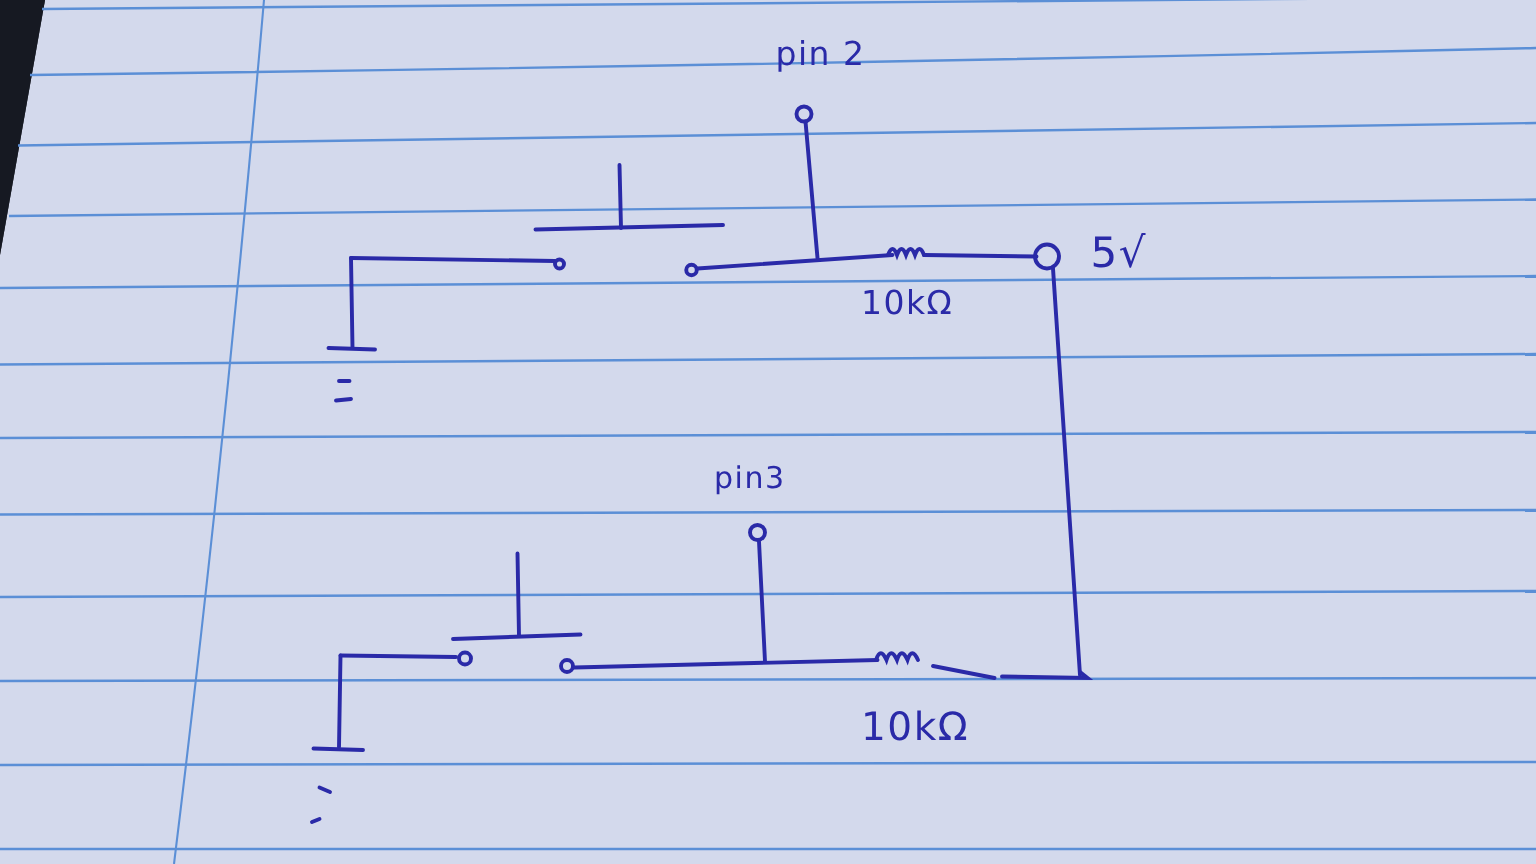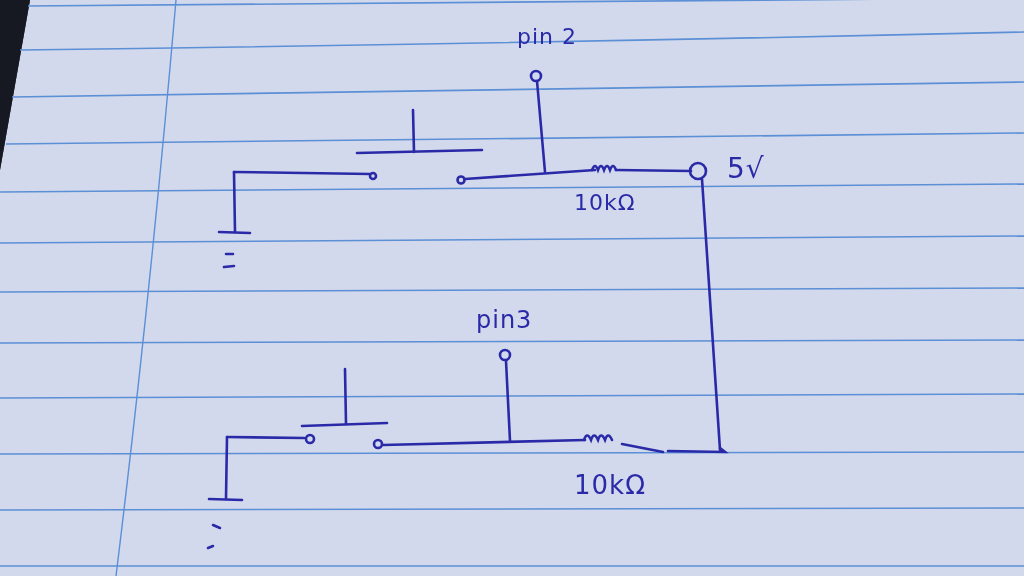--- a/index.html
+++ b/index.html
@@ -85,15 +85,15 @@
       <path d="M506,361 L510,441"></path>
 
       <path d="M584,440 q3,-9 7,0 q3,-9 7,0 q3,-9 7,0 q3,-9 7,0"></path>
       <path d="M622,444 L663,452 M668,451 L725,452 L720,448"></path>
     </g>
   </svg>
 
   <div class="label" style="left:482px; top:24px; font-size:22px;margin-left:35px;">pin 2</div>
   <div class="label" style="left:574px; top:190px; font-size:22px;">10kΩ</div>
   <div class="label" style="left:727px; top:152px; font-size:28px;">5√</div>
-  <div class="label" style="left:476px; top:306px; font-size:24px;">pin3</div>
+  <div class="label" style="left:476px; top:306px; font-size:20px;">pin3</div>
   <div class="label" style="left:574px; top:470px; font-size:26px;">10kΩ</div>
 </div>
 
 </body></html>

